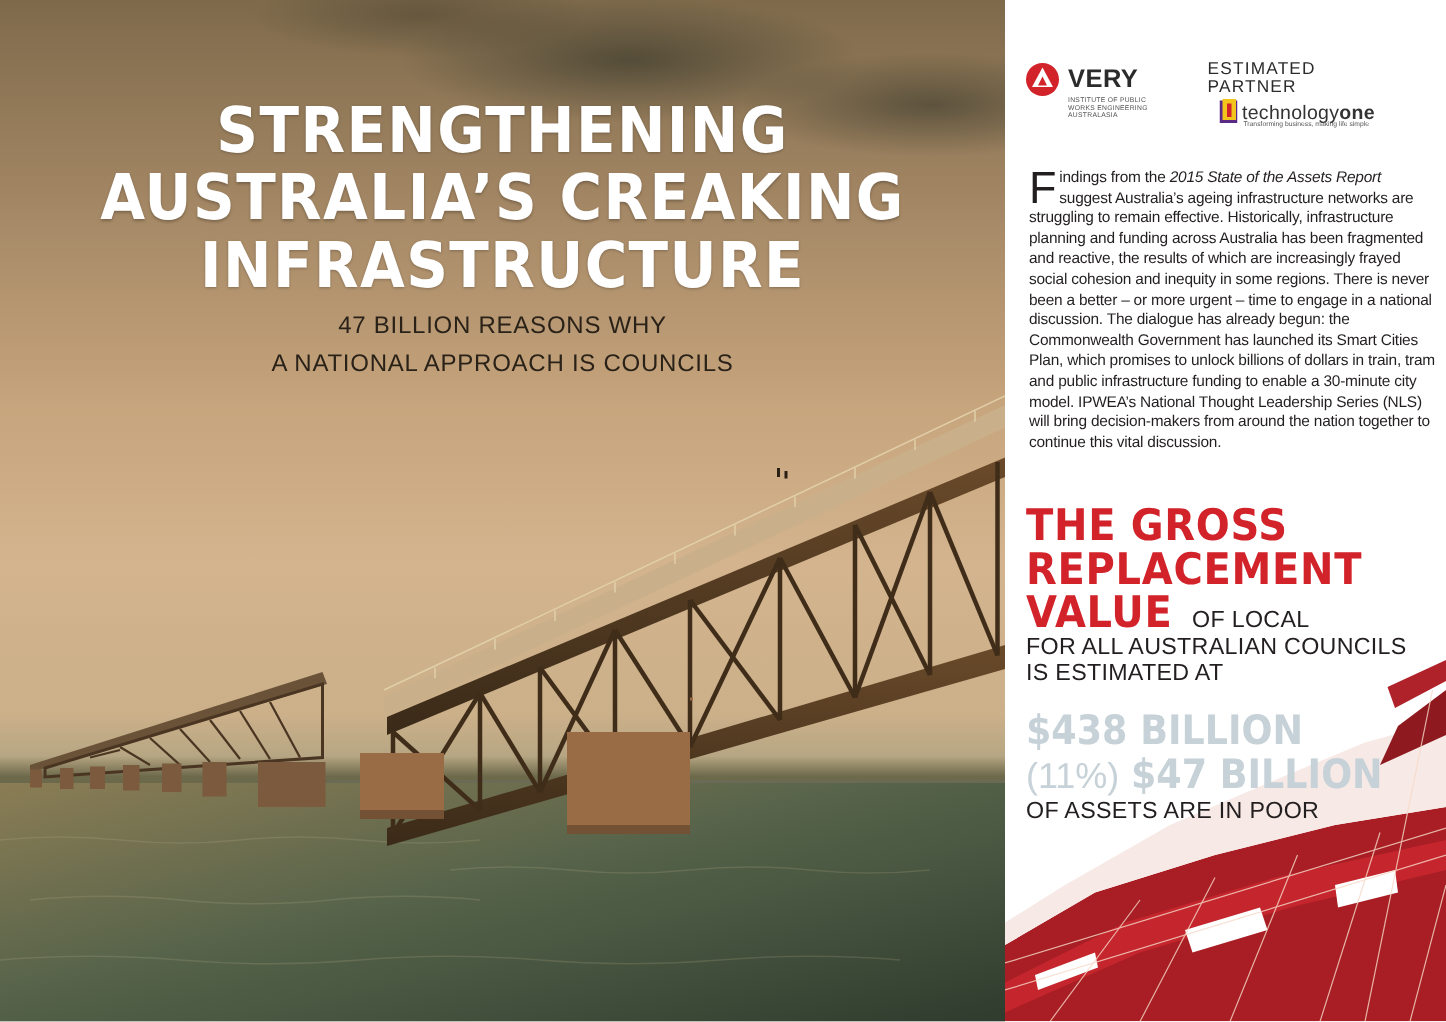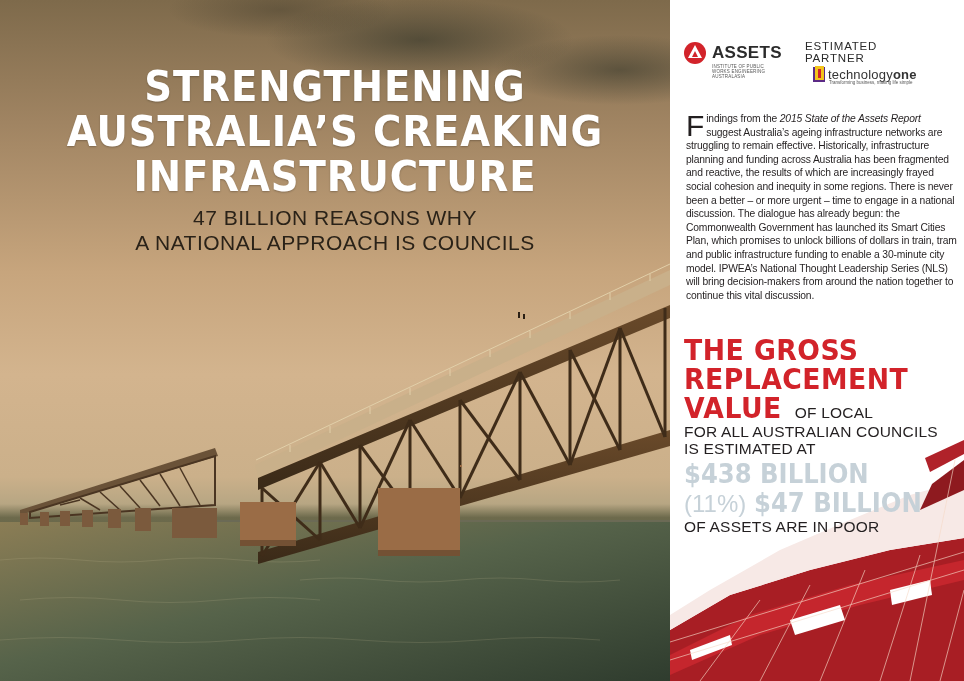--- a/index.html
+++ b/index.html
@@ -16,21 +16,21 @@
     }
     .photo svg { position: absolute; left: 0; top: 0; }
     .hero-title {
       position: absolute; left: 0; width: 670px; top: 64px; text-align: center;
       color: #ffffff; font-family: "DejaVu Sans", sans-serif; font-weight: bold;
       font-size: 42px; line-height: 45px; letter-spacing: 1px; transform: scaleX(0.92);
       text-shadow: 0 1px 2px rgba(0,0,0,0.25);
     }
     .hero-sub {
       position: absolute; left: 0; width: 670px; top: 205px; text-align: center;
-      color: #2a2218; font-family: "Liberation Sans", sans-serif; font-size: 21px; line-height: 25px; letter-spacing: 0.5px;
+      color: #2a2218; font-family: "Liberation Sans", sans-serif; font-size: 16px; line-height: 25px; letter-spacing: 0.5px;
     }
 
     
     .side { position: absolute; left: 670px; top: 0; width: 294px; height: 681px; background: #ffffff; overflow: hidden; }
     .logo-ipwea { position: absolute; left: 14px; top: 42px; display: flex; align-items: center; }
     .logo-ipwea .mark { width: 22px; height: 22px; }
     .logo-ipwea .brand { font-weight: bold; font-size: 17px; color: #2b2b2b; margin-left: 6px; letter-spacing: 0.3px; }
     .logo-ipwea .tag { position: absolute; left: 28px; top: 22px; font-size: 4.5px; line-height: 5px; color: #555; width: 70px; letter-spacing: 0.2px; }
     .partner { position: absolute; left: 135px; top: 40px; width: 130px; }
     .partner .label { font-size: 11.5px; color: #2b2b2b; letter-spacing: 0.8px; font-weight: normal; }
@@ -203,21 +203,21 @@
     </g>
     <rect x="0" y="0" width="262" height="160" fill="rgba(255,255,255,0.0)"></rect>
   </svg>
 
   <div class="logo-ipwea">
     <svg class="mark" viewBox="0 0 22 22">
       <circle cx="11" cy="11" r="11" fill="#d2232a"></circle>
       <polygon points="11,3 18,16 4,16" fill="#ffffff"></polygon>
       <polygon points="11,9 14,15 8,15" fill="#d2232a"></polygon>
     </svg>
-    <span class="brand">ASSETS</span>
+    <span class="brand">VERY</span>
     <span class="tag">INSTITUTE OF PUBLIC WORKS ENGINEERING AUSTRALASIA</span>
   </div>
 
   <div class="partner">
     <div class="label">ESTIMATED PARTNER</div>
     <div class="t1">
       <svg class="emblem" viewBox="0 0 12 16">
         <rect x="0" y="1" width="12" height="15" fill="#5b2a86"></rect>
         <rect x="2" y="0" width="9" height="14" fill="#f3c41b"></rect>
         <rect x="5" y="3" width="3" height="9" fill="#d2232a"></rect>
@@ -232,21 +232,21 @@
   </div>
 
   <div class="gross">
     <span class="red">THE GROSS</span>
     <span class="red">REPLACEMENT</span>
     <div class="line">
       <span class="red inline">VALUE</span><span class="small"> OF LOCAL</span>
     </div>
     <div class="small line">FOR ALL AUSTRALIAN COUNCILS</div>
     <div class="small line">IS ESTIMATED AT</div>
-    <div class="line" style="margin-top:2px;">
+    <div class="line" style="margin-top:16px;">
       <span class="big-grey">$438 BILLION</span>
     </div>
     <div class="line">
       <span class="pct">(11%)</span><span class="big-grey">$47 BILLION</span>
     </div>
     <div class="small line">OF ASSETS ARE IN POOR</div>
   </div>
 </div>
 
 </body></html>

